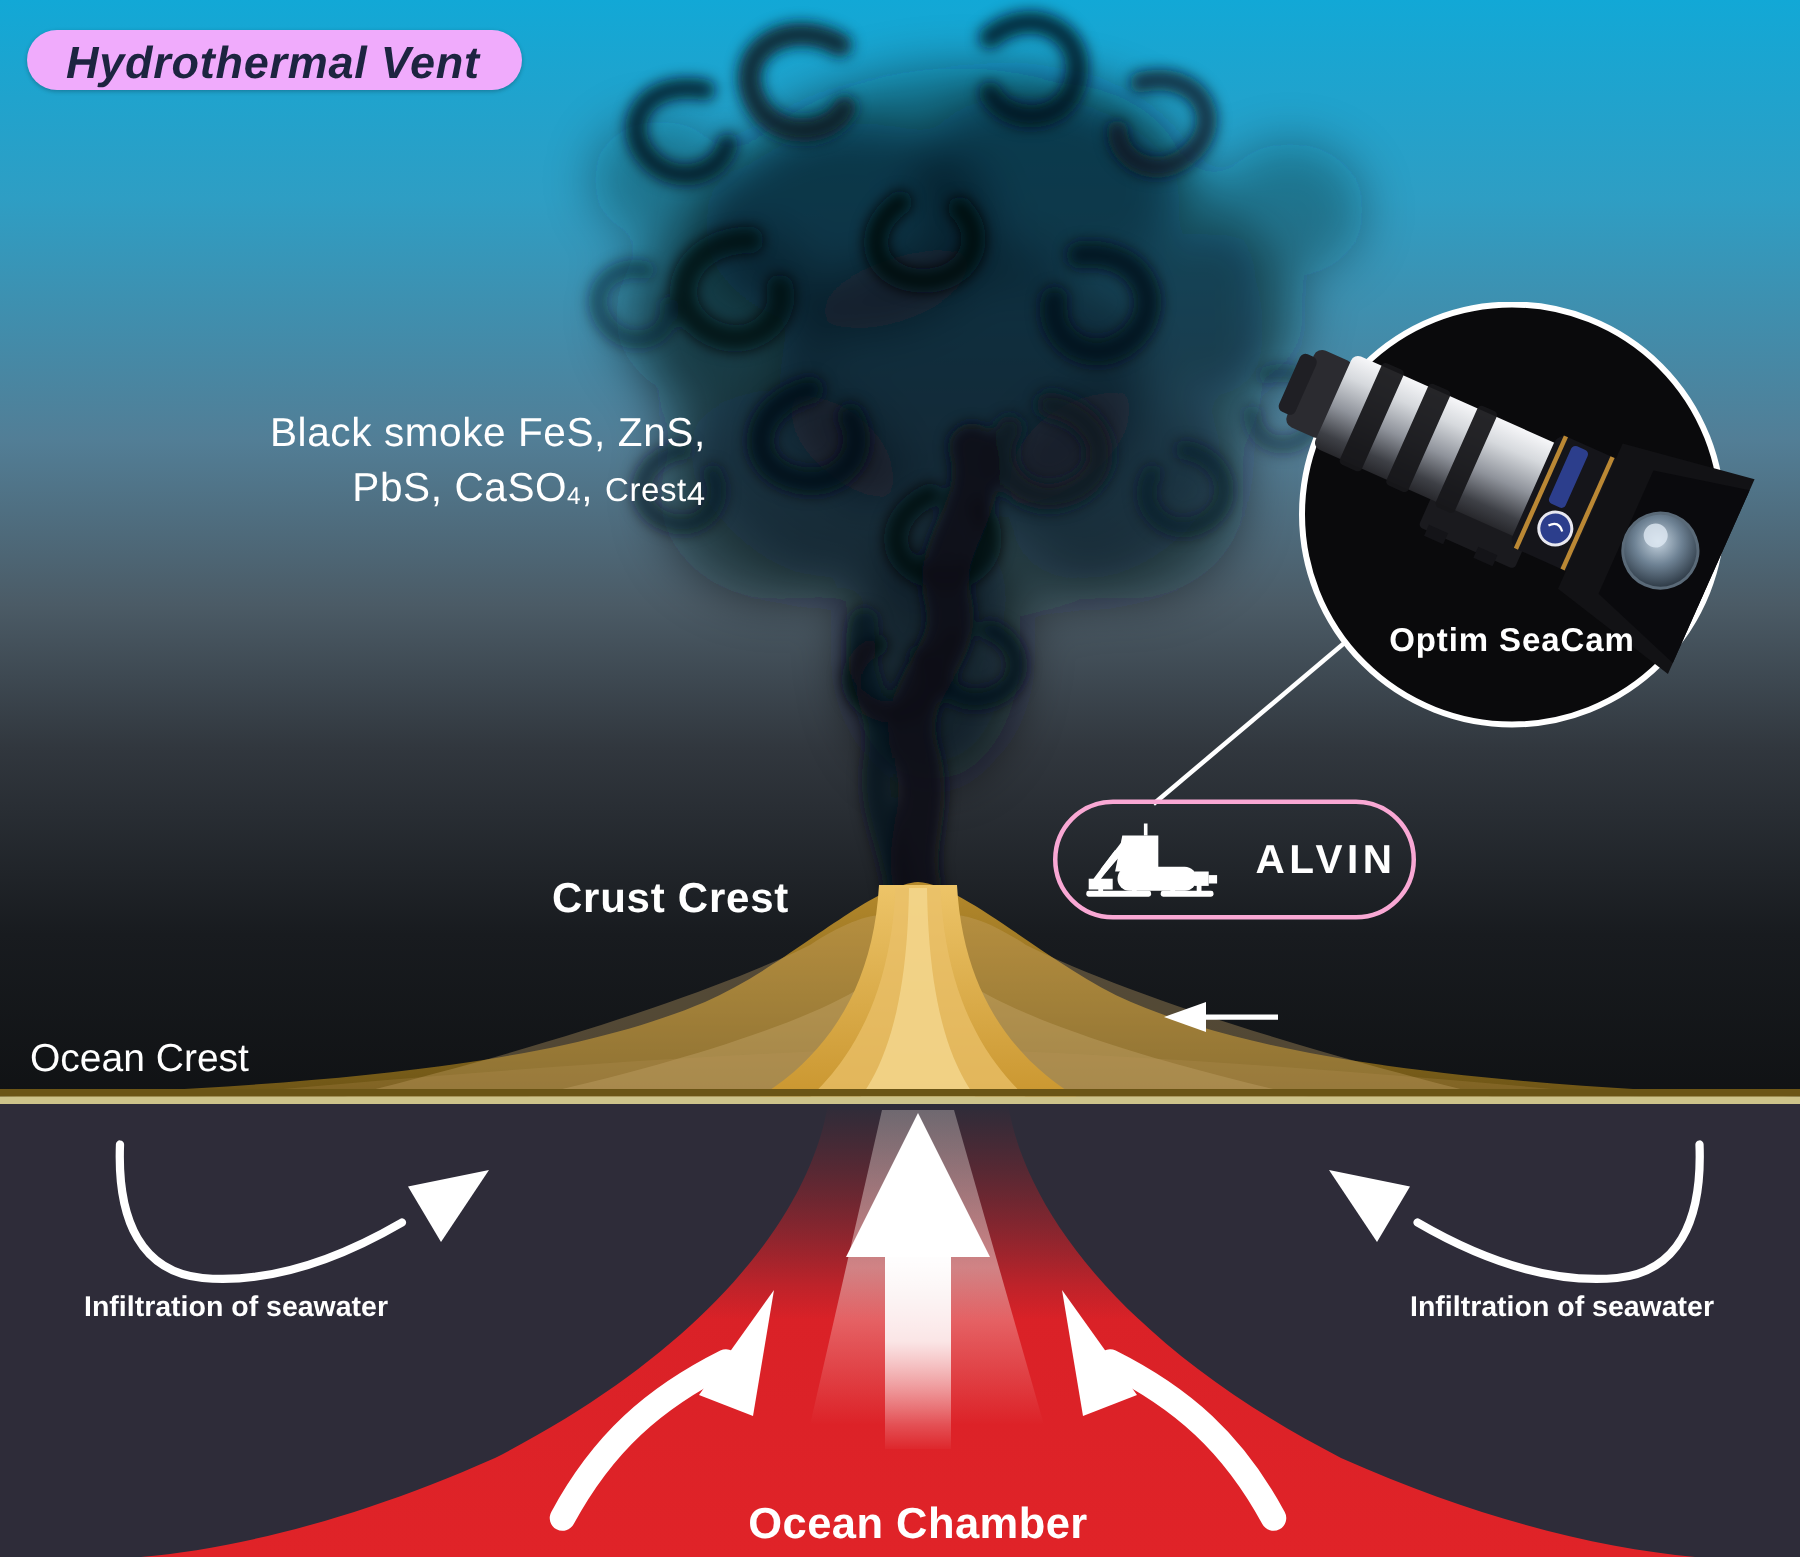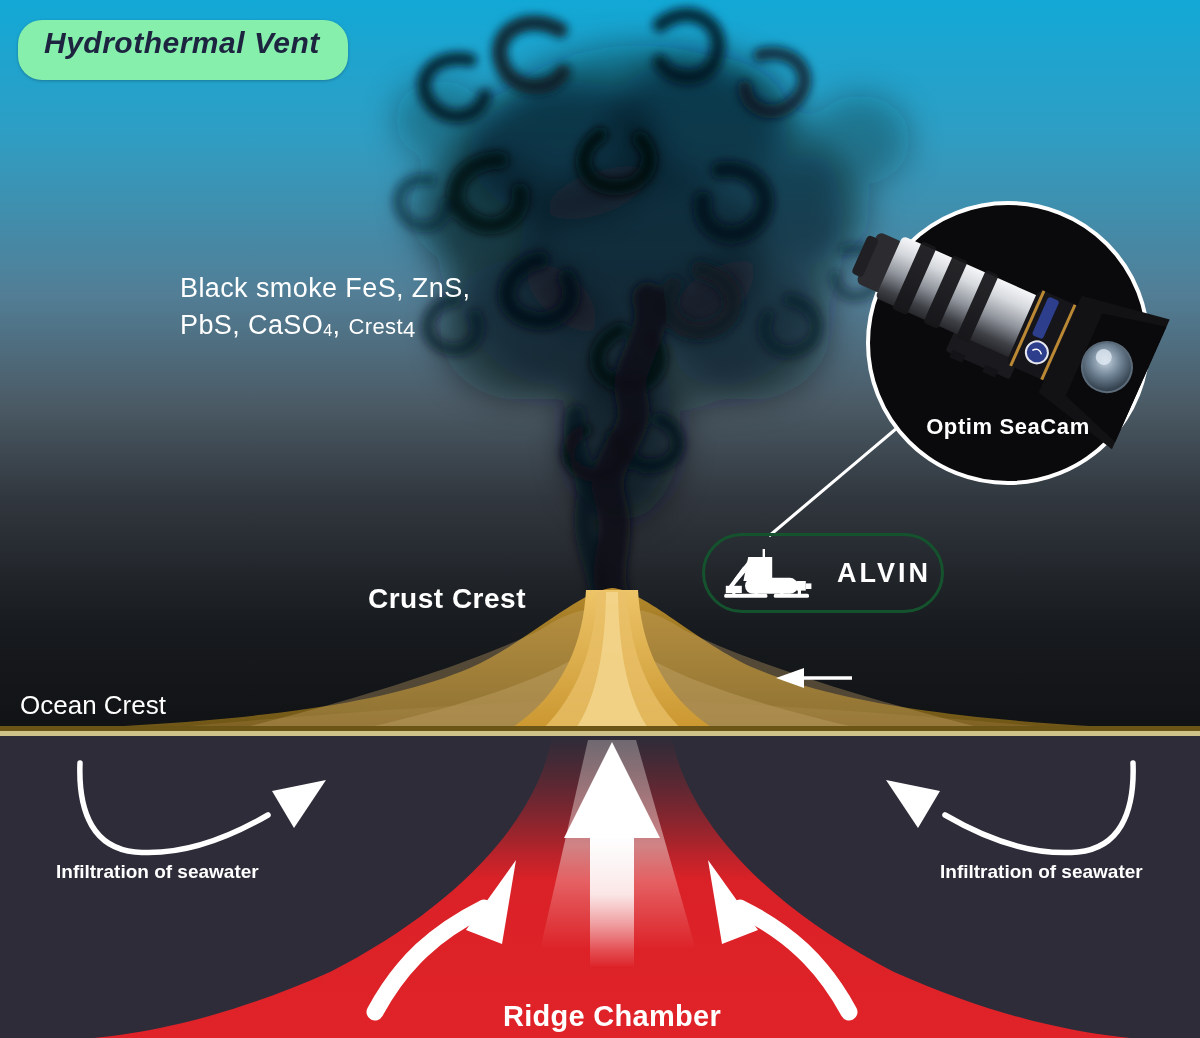--- a/index.html
+++ b/index.html
@@ -1,40 +1,40 @@
 <!DOCTYPE html>
 <html><head>
 <meta charset="utf-8">
 <style>
   html,body{margin:0;padding:0;background:#000;}
   #stage{position:relative;width:1200px;height:1038px;overflow:hidden;
          font-family:"Liberation Sans",sans-serif;}
   #scene{position:absolute;left:0;top:0;}
-  .lbl{position:absolute;color:#fff;}
-  .title-badge{position:absolute;left:18px;top:20px;background:#86efac;
-    border-radius:24px;padding:6px 28px 20px 26px;
+  .lbl{position:absolute;color:#fff;text-align:right;}
+  .title-badge{position:absolute;left:18px;top:20px;background:#f0abfc;
+    border-radius:24px;padding:6px 28px 0 26px;
     box-shadow:0 1px 3px rgba(0,0,0,.25);}
   .title-badge span{font-size:30px;font-weight:bold;font-style:italic;
     color:#1d2440;letter-spacing:.5px;}
   .black-smoke{left:180px;top:270px;font-size:27px;font-weight:500;
     line-height:37px;letter-spacing:.4px;}
   .black-smoke .sub{font-size:.6em;vertical-align:-.12em;}
   .black-smoke .small-chem{font-size:22px;}
   .ridge-lbl{left:368px;top:583px;font-size:28px;font-weight:600;letter-spacing:.5px;}
   .metal-lbl{left:860px;top:662px;font-size:27px;font-weight:500;letter-spacing:.3px;}
   .ocean-lbl{left:20px;top:690px;font-size:26px;font-weight:500;}
   .infil{font-size:19px;font-weight:700;}
   .infil-left{left:56px;top:861px;}
   .infil-right{left:940px;top:861px;}
   .magma-lbl{left:612px;top:1000px;transform:translateX(-50%);
     font-size:29px;font-weight:600;letter-spacing:.3px;white-space:nowrap;}
   .seacam-lbl{left:1008px;top:414px;transform:translateX(-50%);
     font-size:22px;font-weight:bold;letter-spacing:.6px;white-space:nowrap;}
   .alvin-pill{position:absolute;left:702px;top:533px;width:242px;height:80px;
-    border:3px solid #14532d;border-radius:42px;display:flex;align-items:center;
+    border:3px solid #f9a8d4;border-radius:42px;display:flex;align-items:center;
     box-sizing:border-box;}
   .alvin-pill .sub-icon{margin-left:16px;flex:0 0 auto;}
   .alvin-pill .alvin-text{color:#fff;font-size:27px;font-weight:600;
     letter-spacing:3px;margin-left:12px;}
 </style>
 </head>
 <body>
 
 <div id="stage">
 
@@ -226,21 +226,21 @@
 
 <div class="lbl ridge-lbl">Crust Crest</div>
 
 
 <div class="lbl ocean-lbl">Ocean Crest</div>
 
 <div class="lbl infil infil-left">Infiltration of seawater</div>
 
 <div class="lbl infil infil-right">Infiltration of seawater</div>
 
-<div class="lbl magma-lbl">Ridge Chamber</div>
+<div class="lbl magma-lbl">Ocean Chamber</div>
 
 <div class="lbl seacam-lbl">Optim SeaCam</div>
 
 <div class="alvin-pill">
   <svg class="sub-icon" width="104" height="58" viewBox="0 0 130 72">
     <g fill="#ffffff">
       <path d="M34 16 h30 v30 h-36 z"></path>
       <rect x="30" y="42" width="66" height="20" rx="10"></rect>
       <rect x="94" y="46" width="12" height="12"></rect>
       <rect x="106" y="49" width="7" height="7"></rect>

